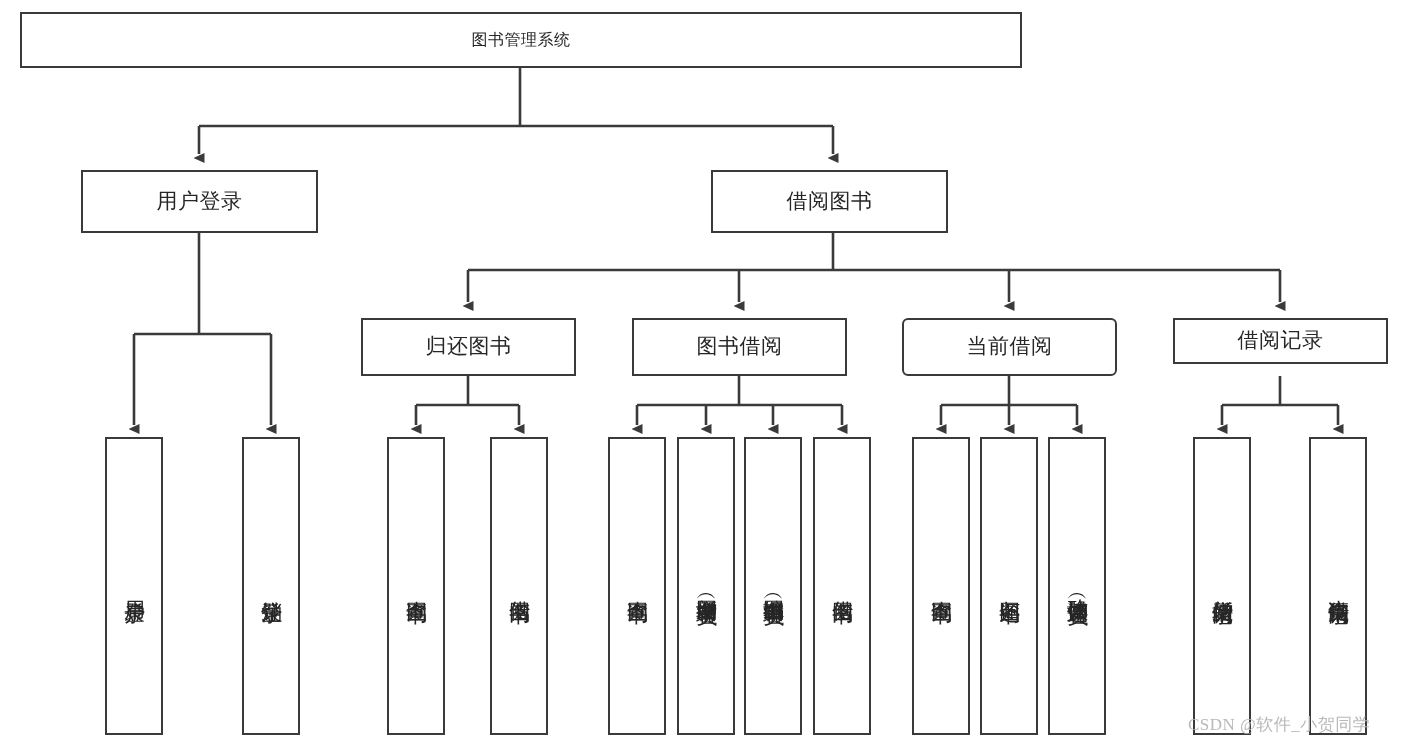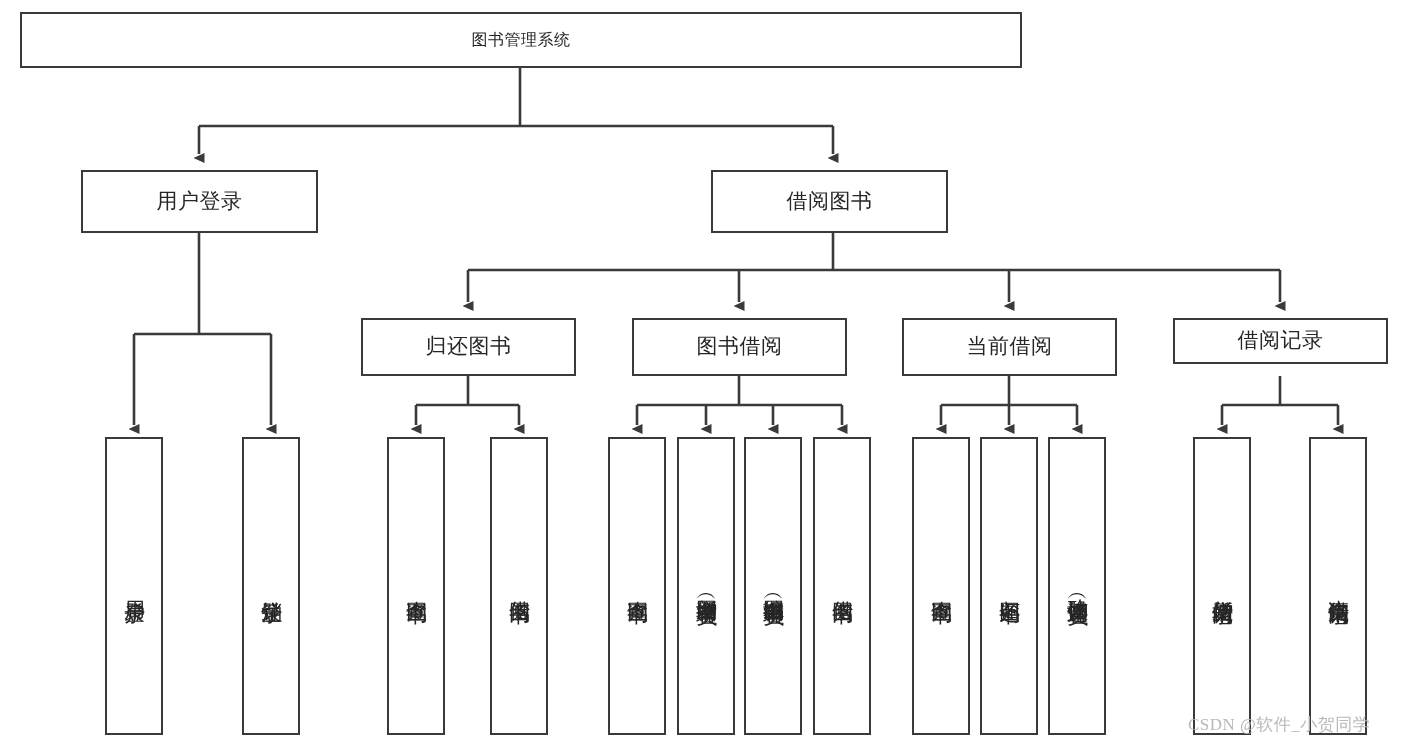--- a/index.html
+++ b/index.html
@@ -129,21 +129,21 @@
   <div class="node horiz" style="left:711px; top:170px; width:237px; height:63px;">
     <span>借阅图书</span>
   </div>
 
   <div class="node horiz" style="left:361px; top:318px; width:215px; height:58px;">
     <span>归还图书</span>
   </div>
   <div class="node horiz" style="left:632px; top:318px; width:215px; height:58px;">
     <span>图书借阅</span>
   </div>
-  <div class="node horiz" style="left:902px; top:318px; width:215px; height:58px;">
+  <div class="node horiz" style="left:902px; top:318px; width:215px; height:58px;border-radius:6px;">
     <span>当前借阅</span>
   </div>
   <div class="node horiz" style="left:1173px; top:318px; width:215px; height:46px;">
     <span>借阅记录</span>
   </div>
 
   <div class="node vert" style="left:105px; top:437px; width:58px; height:298px;">
     <span class="vtext">用户登录</span>
   </div>
   <div class="node vert" style="left:242px; top:437px; width:58px; height:298px;">

